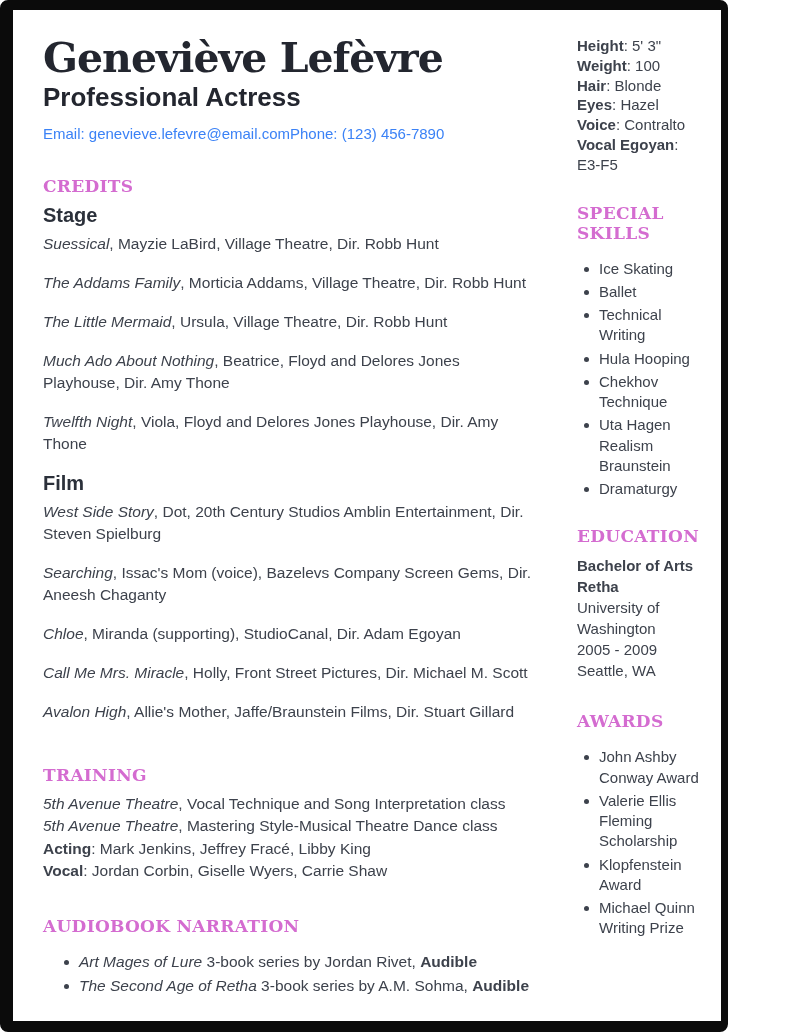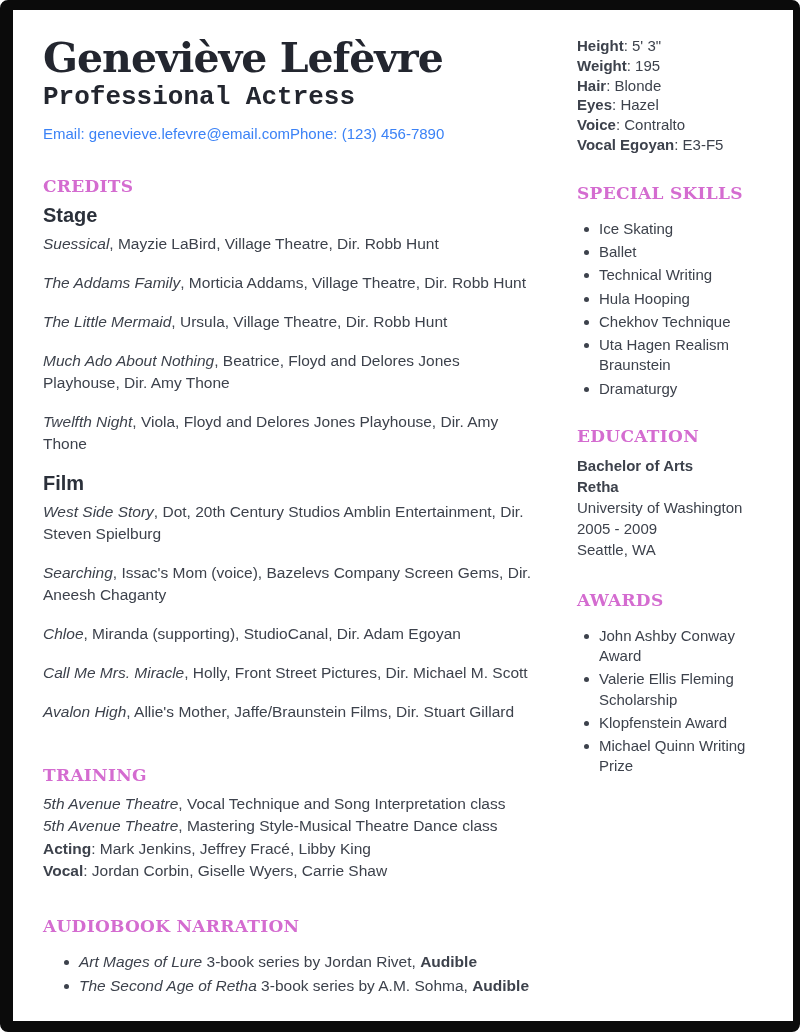--- a/index.html
+++ b/index.html
@@ -1,20 +1,20 @@
 <!DOCTYPE html>
 <html><head>
 <meta charset="utf-8">
 <style>
   * { margin: 0; padding: 0; box-sizing: border-box; }
   html, body { background: #ffffff; }
   body { width: 800px; font-family: "Liberation Sans", sans-serif; }
 
   .page {
-    width: 800px;
+    width: 728px;
     height: 1032px;
     border-style: solid;
     border-color: #0b0b0b;
     border-width: 10px 7px 11px 13px;
     border-radius: 8px;
     background: #ffffff;
     padding: 26px 20px 20px 30px;
     overflow: hidden;
   }
 
@@ -25,21 +25,21 @@
   
   .name {
     font-family: "DejaVu Serif", serif;
     font-weight: 700;
     font-size: 41px;
     line-height: 1.1;
     letter-spacing: -1px;
     color: #23262f;
   }
   .job-title {
-    font-family: Liberation Mono, monospace;
+    font-family: Liberation Sans, sans-serif;
     font-weight: 700;
     font-size: 26px;
     line-height: 1.15;
     color: #23262f;
     margin-top: 2px;
   }
   .contact {
     font-size: 15px;
     color: #3b82f6;
     margin-top: 12px;
@@ -142,21 +142,21 @@
         <li><span class="it">Art Mages of Lure</span><span> 3-book series by Jordan Rivet, </span><span class="bd">Audible</span></li>
         <li><span class="it">The Second Age of Retha</span><span> 3-book series by A.M. Sohma, </span><span class="bd">Audible</span></li>
       </ul>
 
     </div>
 
     <div class="col-right">
 
       <div class="stats">
         <div class="stat-row"><span class="bd">Height</span><span>: </span><span>5' 3"</span></div>
-        <div class="stat-row"><span class="bd">Weight</span><span>: </span><span>195</span></div>
+        <div class="stat-row"><span class="bd">Weight</span><span>: </span><span>100</span></div>
         <div class="stat-row"><span class="bd">Hair</span><span>: </span><span>Blonde</span></div>
         <div class="stat-row"><span class="bd">Eyes</span><span>: </span><span>Hazel</span></div>
         <div class="stat-row"><span class="bd">Voice</span><span>: </span><span>Contralto</span></div>
         <div class="stat-row"><span class="bd">Vocal Egoyan</span><span>: </span><span>E3-F5</span></div>
       </div>
 
       <h3 class="sec">SPECIAL SKILLS</h3>
       <ul class="blist skills-list">
         <li>Ice Skating</li>
         <li>Ballet</li>

